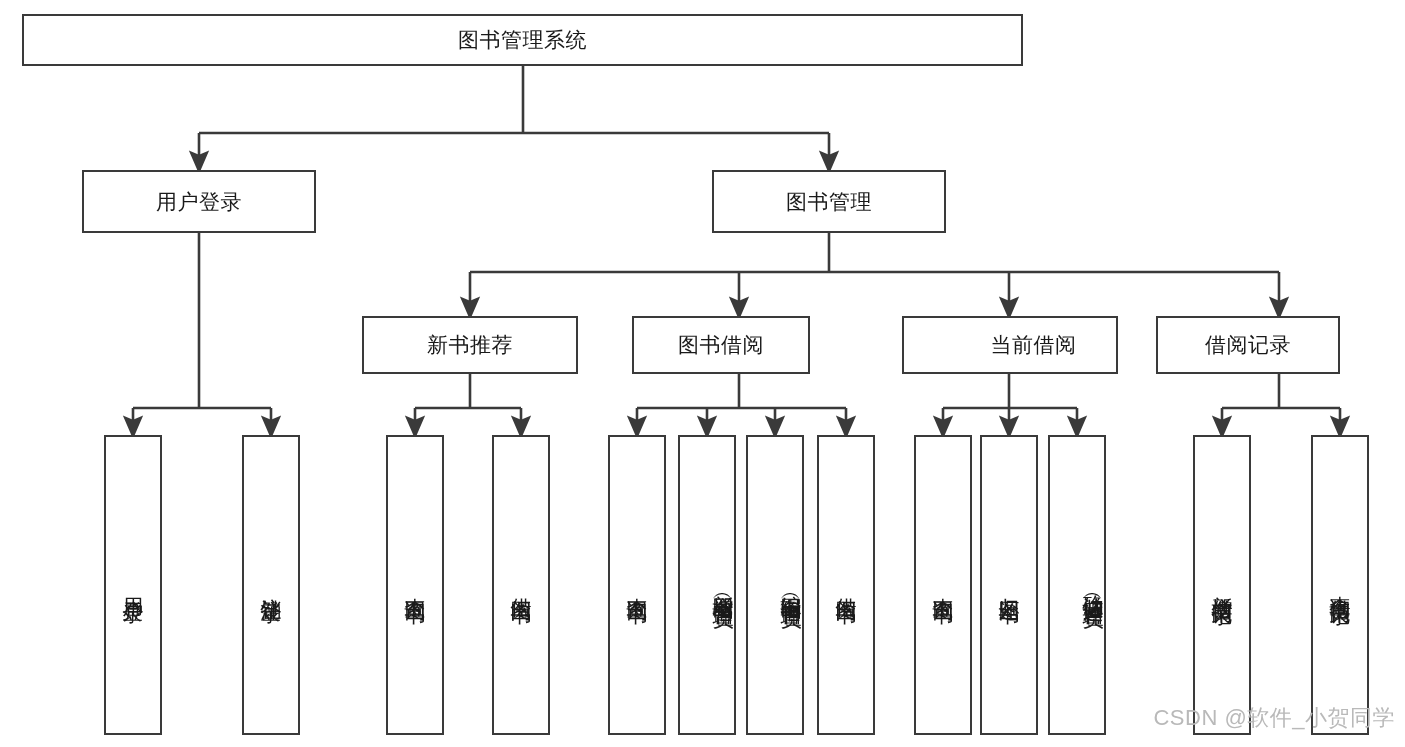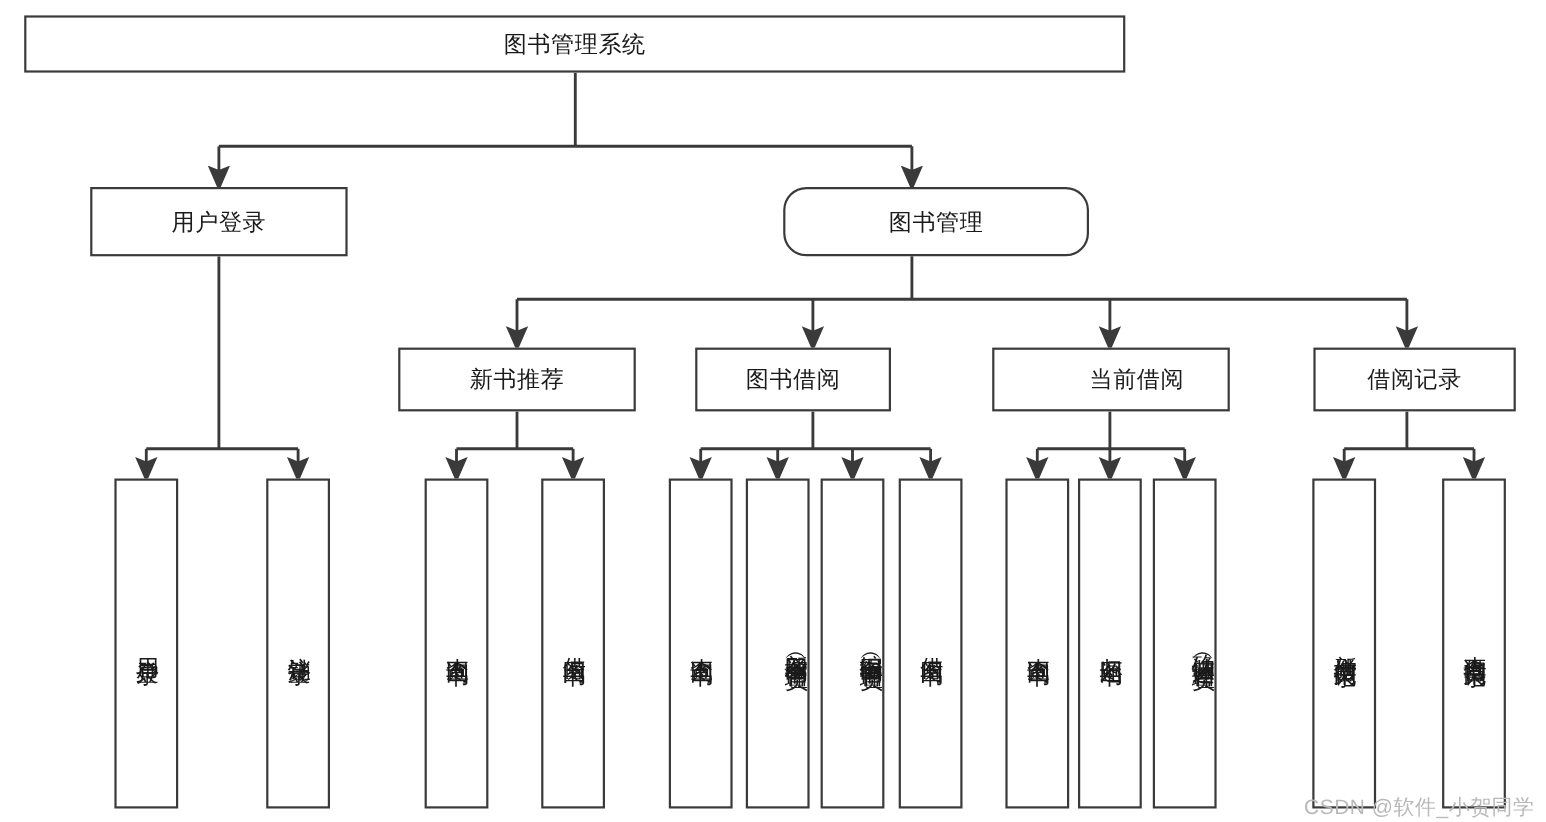--- a/index.html
+++ b/index.html
@@ -53,22 +53,22 @@
   .node.vert.long {
     padding-top: 4px;
   }
   .node.vert.mid {
     align-items: center;
     padding-top: 0;
   }
   .watermark {
     position: absolute;
     right: 10px;
-    bottom: 0;
-    font-size: 19px;
+    bottom: 14px;
+    font-size: 22px;
     color: #b9b9b9;
     white-space: nowrap;
     letter-spacing: 0.5px;
   }
 </style>
 </head>
 <body>
 
 <div id="canvas">
 
@@ -145,26 +145,26 @@
     </g>
     <g stroke="#3a3a3a" stroke-width="2.6" fill="none" marker-end="url(#arrow)">
       <path d="M1222,408 L1222,429"></path>
       <path d="M1340,408 L1340,429"></path>
     </g>
   </svg>
 
   <div class="node horiz" style="left:22px; top:14px; width:1001px; height:52px;">图书管理系统</div>
 
   <div class="node horiz" style="left:82px; top:170px; width:234px; height:63px;">用户登录</div>
-  <div class="node horiz" style="left:712px; top:170px; width:278px; height:63px;border-radius:21px;">图书管理</div>
+  <div class="node horiz" style="left:712px; top:170px; width:234px; height:63px;">图书管理</div>
 
   <div class="node horiz" style="left:362px; top:316px; width:216px; height:58px;font-family:Liberation Mono, monospace;">新书推荐</div>
   <div class="node horiz" style="left:632px; top:316px; width:178px; height:58px;text-align:center;">图书借阅</div>
   <div class="node horiz" style="left:902px; top:316px; width:216px; height:58px;padding-left:47px;">当前借阅</div>
-  <div class="node horiz" style="left:1194px; top:316px; width:184px; height:58px;font-family:Liberation Serif, serif;">借阅记录</div>
+  <div class="node horiz" style="left:1156px; top:316px; width:184px; height:58px;font-family:Liberation Serif, serif;">借阅记录</div>
 
   <div class="node vert mid" style="left:104px; top:435px; width:58px; height:300px;">用户登录</div>
   <div class="node vert mid" style="left:242px; top:435px; width:58px; height:300px;">注销登录</div>
 
   <div class="node vert mid" style="left:386px; top:435px; width:58px; height:300px;">查询图书</div>
   <div class="node vert mid" style="left:492px; top:435px; width:58px; height:300px;">借阅图书</div>
 
   <div class="node vert mid" style="left:608px; top:435px; width:58px; height:300px;">查询图书</div>
   <div class="node vert long" style="left:678px; top:435px; width:58px; height:300px;">新增图书（管理员）</div>
   <div class="node vert long" style="left:746px; top:435px; width:58px; height:300px;">编辑图书（管理员）</div>

